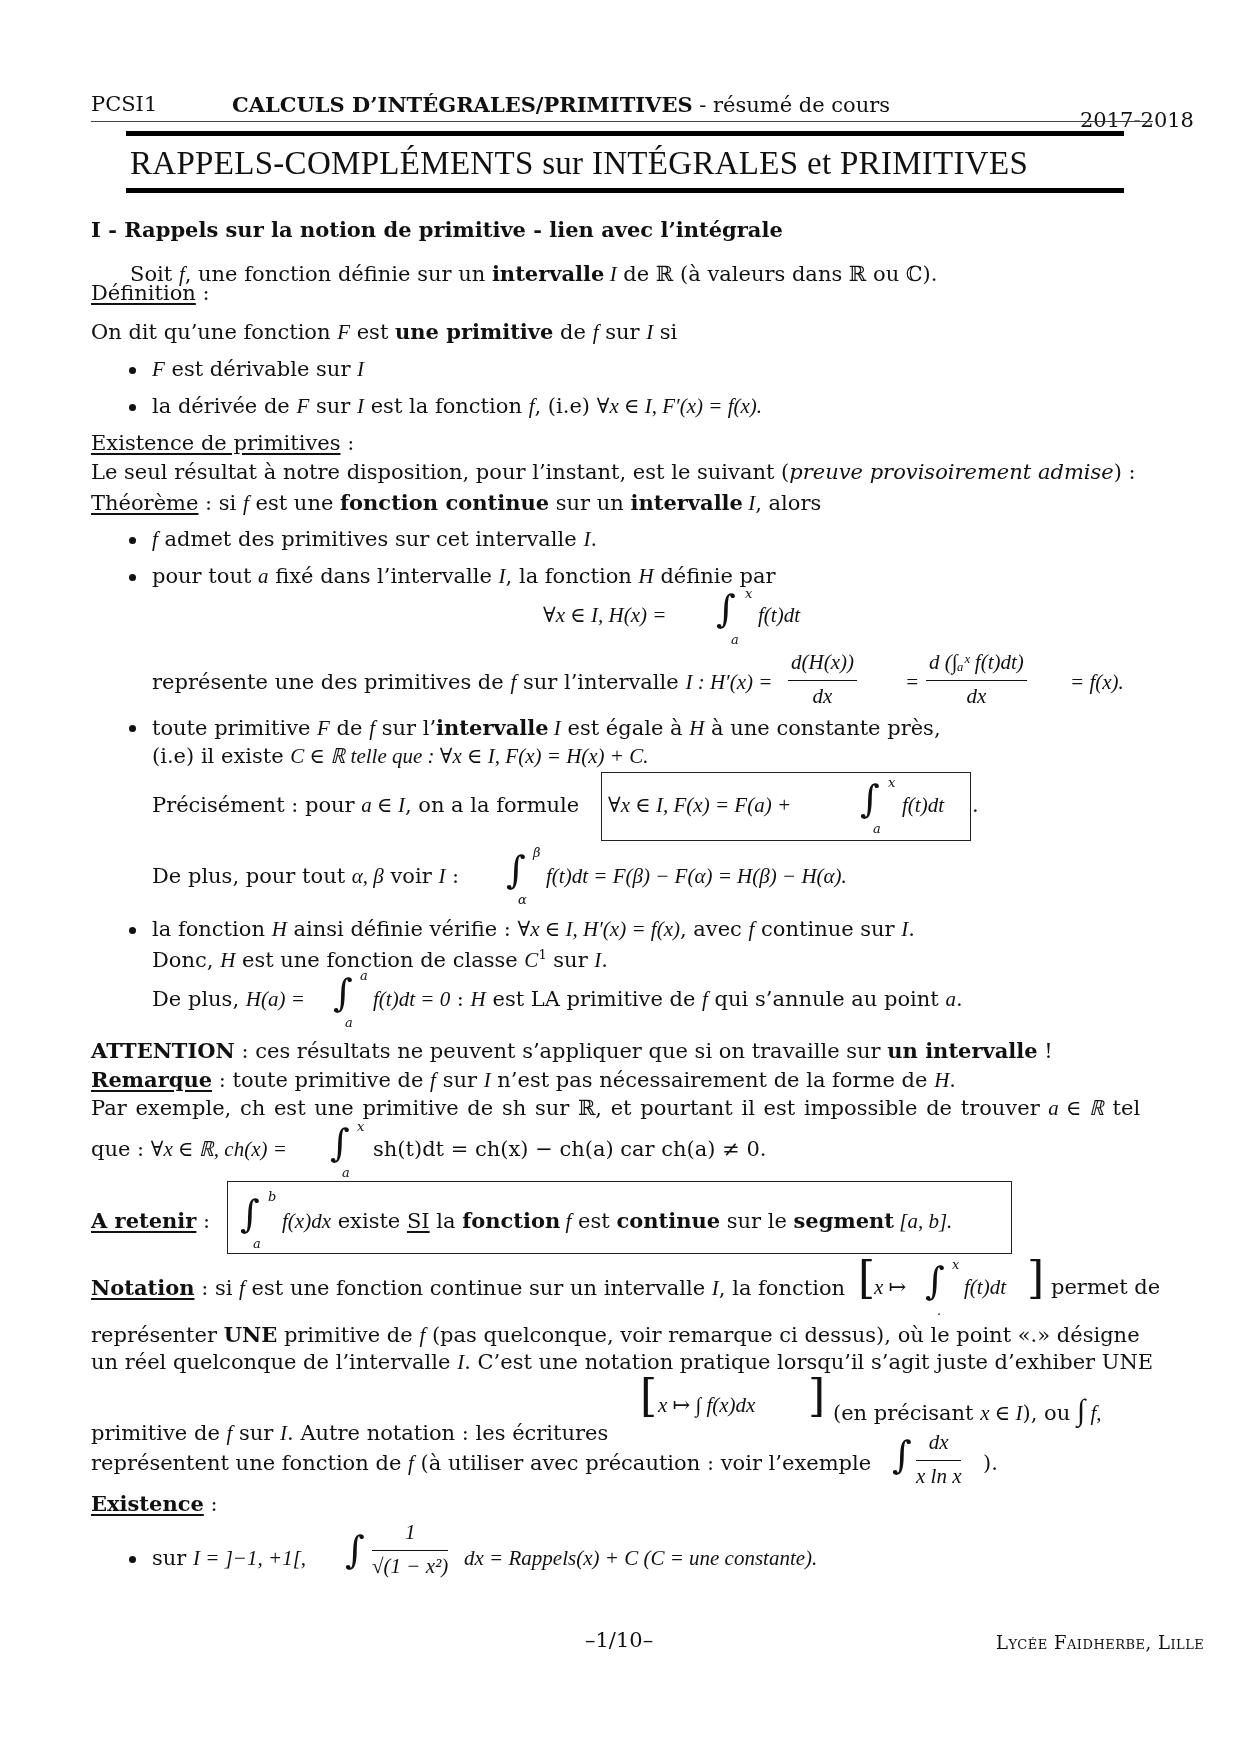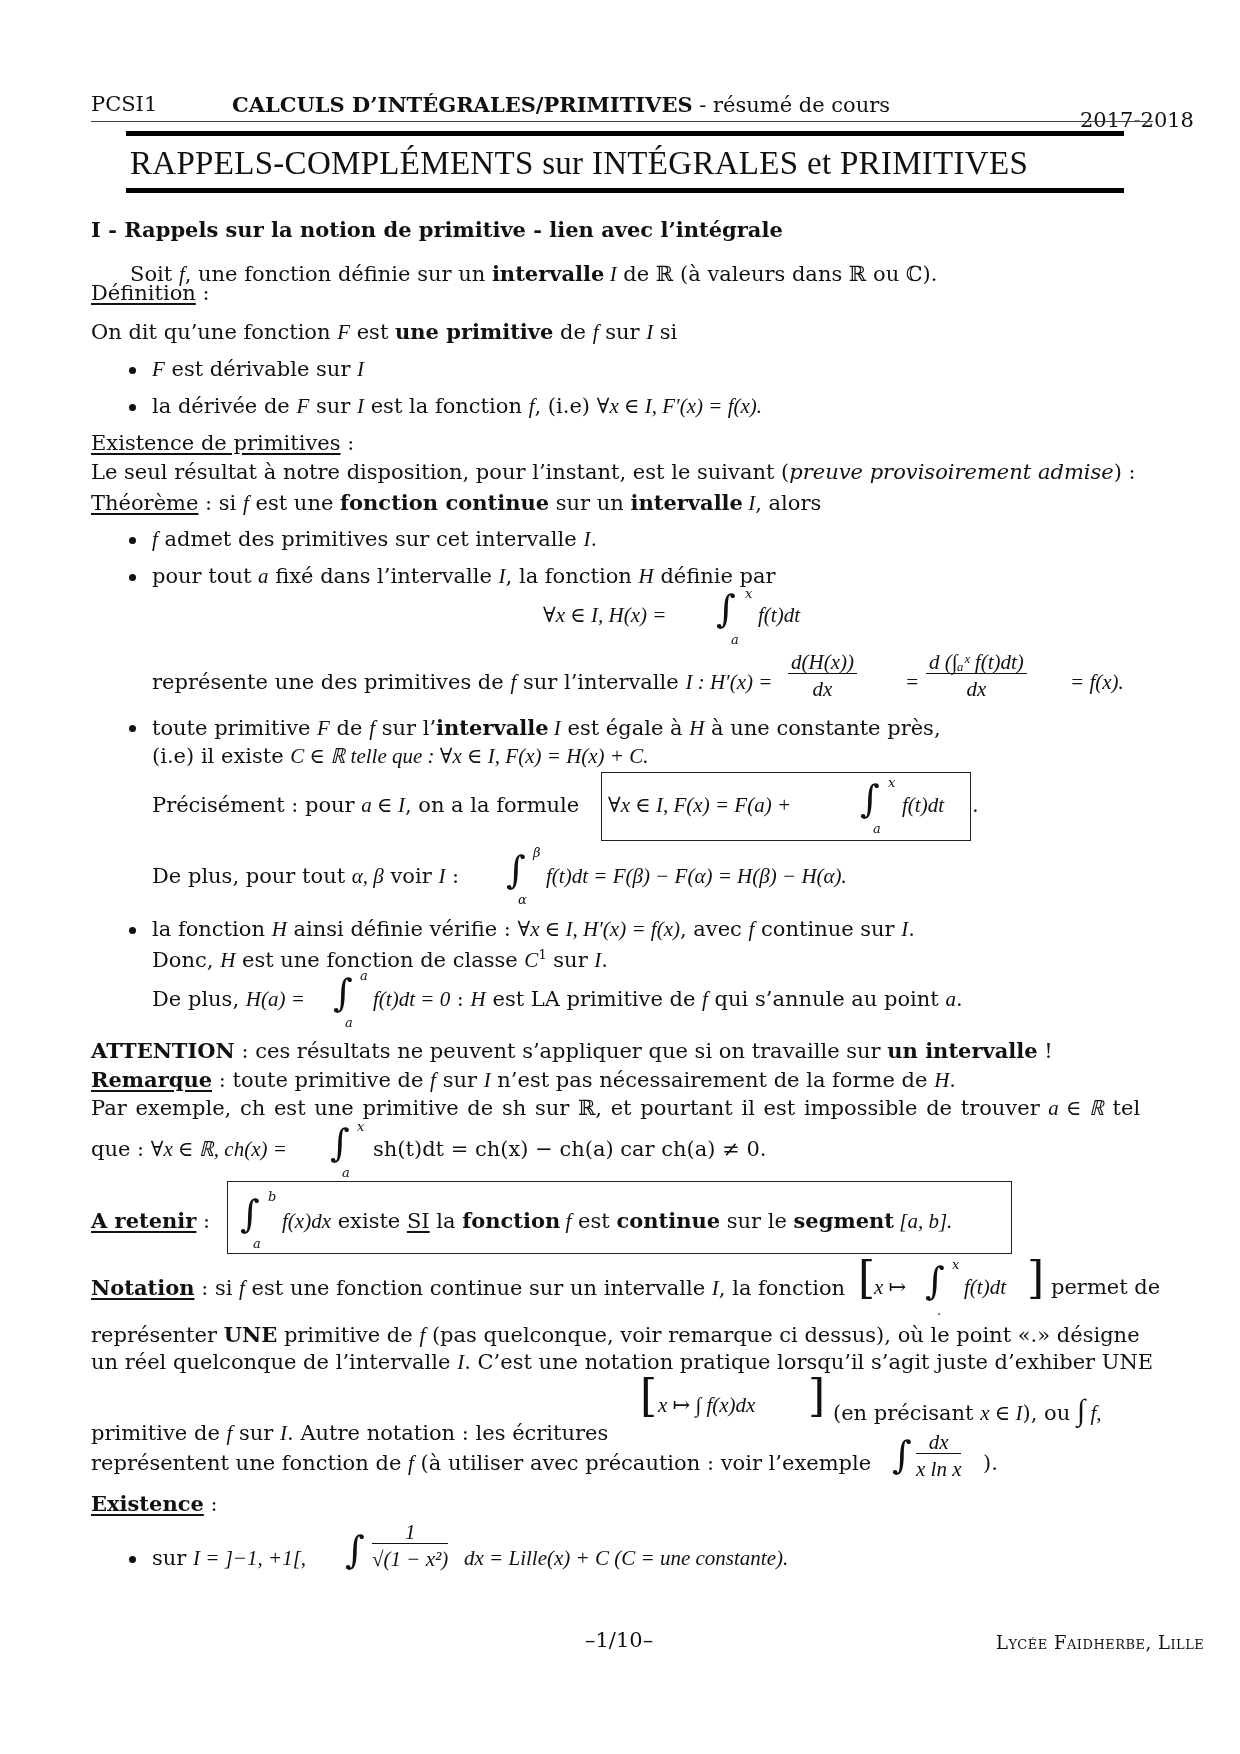--- a/index.html
+++ b/index.html
@@ -13,21 +13,21 @@
   .hdr { font-size: 21px; top: 94px; }
   .hdr-rule { position: absolute; left: 91px; width: 1062px; top: 121px; height: 1px; background: #444; }
   .title-rule { position: absolute; left: 126px; width: 998px; height: 5px; background: #000; }
   .title { font-size: 33px; top: 147px; left: 130px; font-family: "Liberation Serif", "DejaVu Serif", serif; letter-spacing: 0.3px; }
   .sec { font-size: 21px; font-weight: bold; }
   .bullet { position: absolute; width: 7px; height: 7px; border-radius: 50%; background: #111; }
   .box { position: absolute; border: 1.5px solid #222; }
   .int { font-size: 38px; font-family: "DejaVu Serif", serif; font-style: italic; position: absolute; line-height: 1; }
   .lim { font-size: 13px; font-style: italic; position: absolute; line-height: 1; }
   .frac { display: inline-block; vertical-align: middle; text-align: center; }
-  .frac .num { display: block; border-bottom: 1.3px solid #111; padding: 0 3px 0; }
+  .frac .num { display: block; border-bottom: 1.3px solid #111; padding: 0 3px 7px; }
   .frac .den { display: block; padding-top: 5px; }
   .footer-right { font-variant: small-caps; font-size: 18px; letter-spacing: 0.5px; }
   .bracket { position: absolute; font-size: 44px; line-height: 1; font-weight: 100; }
 </style>
 </head>
 <body>
 
 <div class="ln hdr" style="left:91px;">PCSI1</div>
 <div class="ln hdr" style="left:232px;">
   <span class="b">CALCULS D’INTÉGRALES/PRIMITIVES</span><span> - résumé de cours</span>
@@ -211,16 +211,16 @@
   <span class="u b">Existence</span><span> :</span>
 </div>
 <div class="bullet" style="left:129px; top:1556px;"></div>
 <div class="ln" style="left:152px; top:1548px;">
   <span>sur </span><span class="m">I = ]−1, +1[, </span>
 </div>
 <div class="int" style="left:345px; top:1531px;">∫</div>
 <div class="ln m" style="left:372px; top:1522px;">
   <span class="frac"><span class="num">1</span><span class="den">√(1 − x²)</span></span>
 </div>
-<div class="ln m" style="left:464px; top:1548px;">dx = Lille(x) + C (C = une constante).</div>
+<div class="ln m" style="left:464px; top:1548px;">dx = Rappels(x) + C (C = une constante).</div>
 
 <div class="ln" style="left:585px; top:1630px;">–1/10–</div>
 <div class="ln footer-right" style="left:996px; top:1634px;">Lycée Faidherbe, Lille</div>
 
 </body></html>

